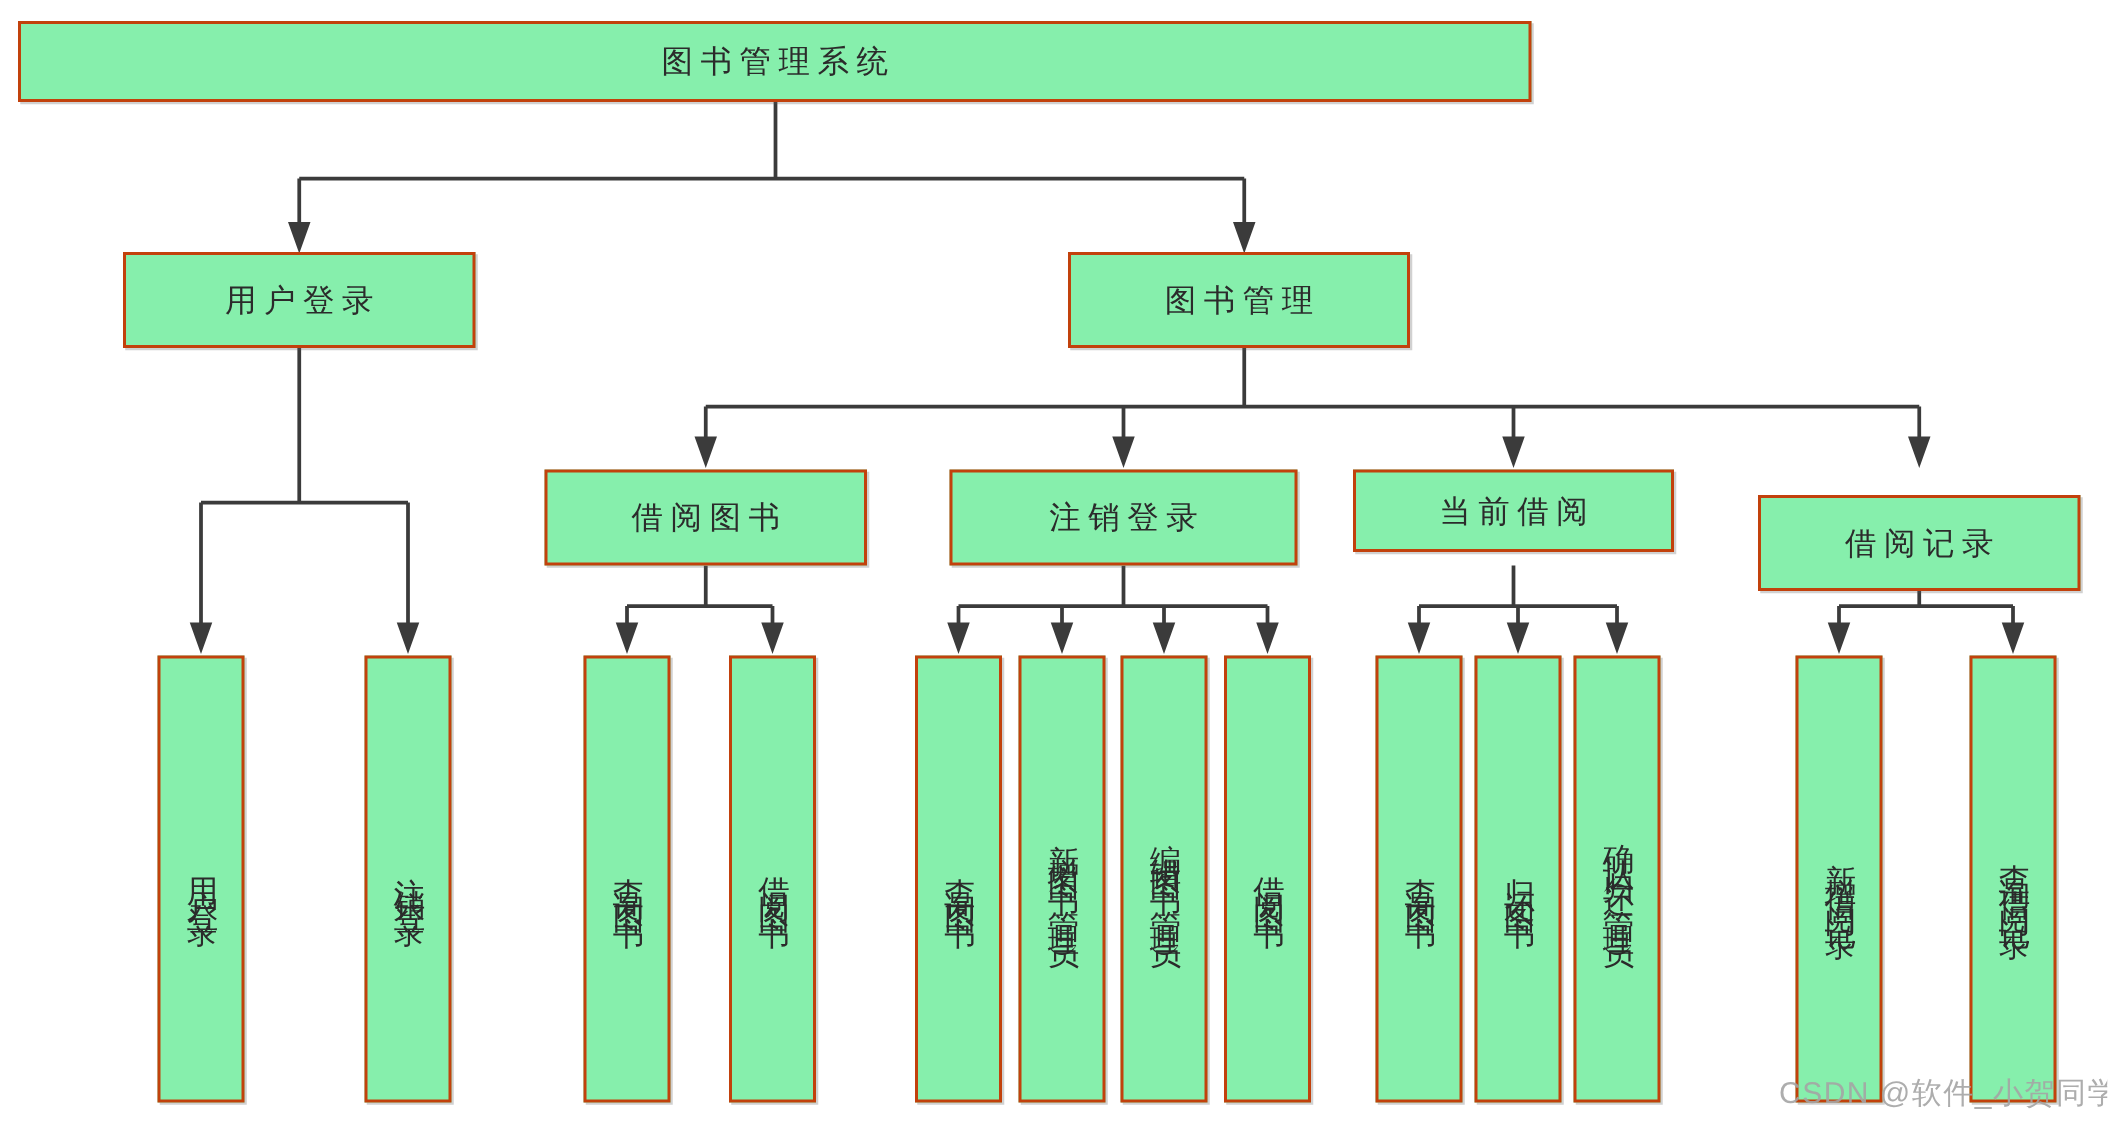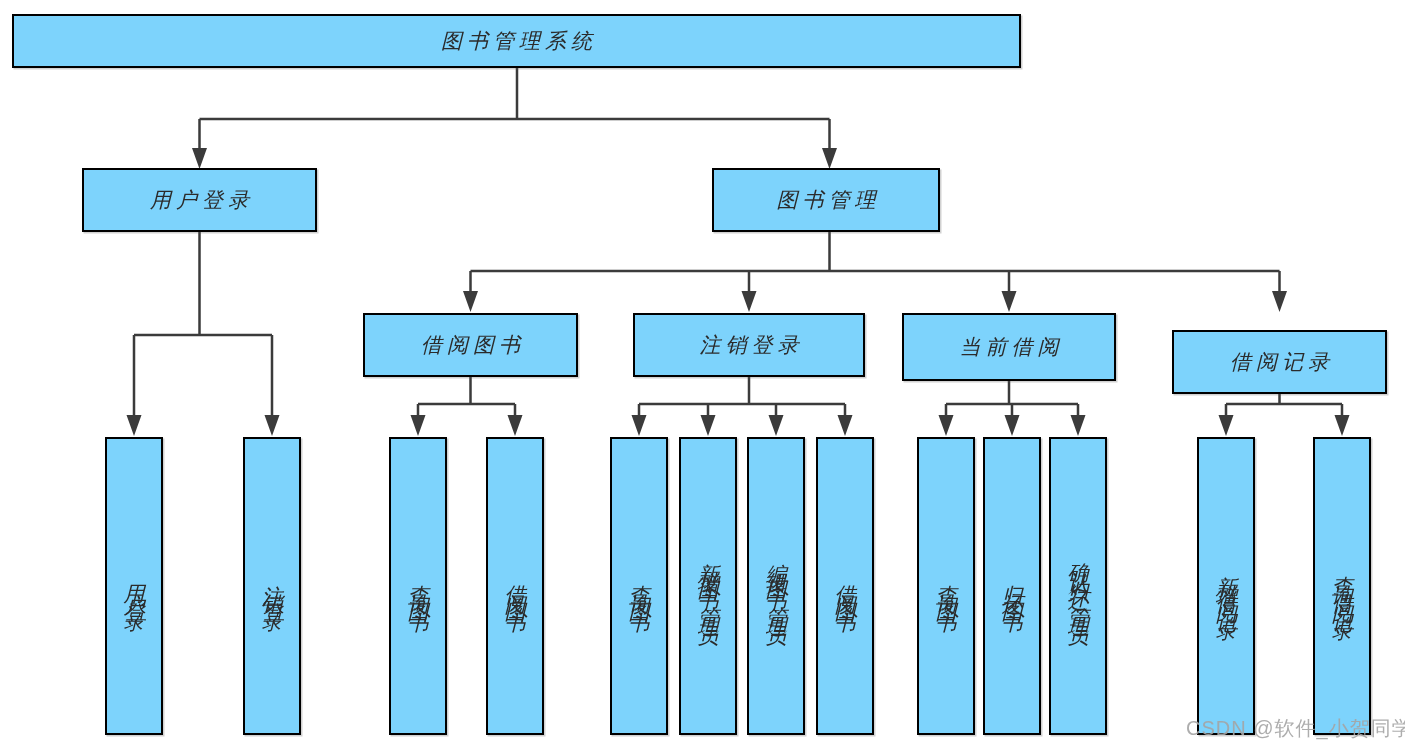--- a/index.html
+++ b/index.html
@@ -10,29 +10,28 @@
     background: #ffffff;
     font-family: "Liberation Sans", "DejaVu Sans", sans-serif;
     overflow: hidden;
   }
   .wires { position: absolute; left: 0; top: 0; }
   .ln  { stroke: #3b3b3b; stroke-width: 2.5; fill: none; }
   .tri { fill: #3b3b3b; stroke: none; }
   .hbox, .vbox {
     position: absolute;
     box-sizing: border-box;
-    background: #7dd3fc;
-    border: 2px solid #000000;
+    background: #86efac;
+    border: 2px solid #c2410c;
     box-shadow: 1.5px 1.5px 0 rgba(90,90,90,0.28);
     color: #2b2b2b;
     display: flex;
     align-items: center;
     justify-content: center;
     white-space: nowrap;
-    font-style: italic;
   }
   .hbox {
     font-size: 21px;
     letter-spacing: 5px;
     padding-left: 5px;
   }
   .vbox {
     font-size: 21px;
     writing-mode: vertical-rl;
     text-orientation: mixed;
@@ -87,21 +86,21 @@
     </g>
   </svg>
 
   <div class="hbox" style="left:12px; top:14px; width:1009px; height:54px;">图书管理系统</div>
 
   <div class="hbox" style="left:82px; top:168px; width:235px; height:64px;">用户登录</div>
   <div class="hbox" style="left:712px; top:168px; width:228px; height:64px;">图书管理</div>
 
   <div class="hbox" style="left:363px; top:313px; width:215px; height:64px;">借阅图书</div>
   <div class="hbox" style="left:633px; top:313px; width:232px; height:64px;">注销登录</div>
-  <div class="hbox" style="left:902px; top:313px; width:214px; height:68px;">当前借阅</div>
+  <div class="hbox" style="left:902px; top:313px; width:214px; height:55px;">当前借阅</div>
   <div class="hbox" style="left:1172px; top:330px; width:215px; height:64px;">借阅记录</div>
 
   <div class="vbox" style="left:105px;">用户登录</div>
   <div class="vbox" style="left:243px;">注销登录</div>
 
   <div class="vbox" style="left:389px;">查询图书</div>
   <div class="vbox" style="left:486px;">借阅图书</div>
 
   <div class="vbox" style="left:610px;">查询图书</div>
   <div class="vbox" style="left:679px;">新增图书（管理员）</div>

